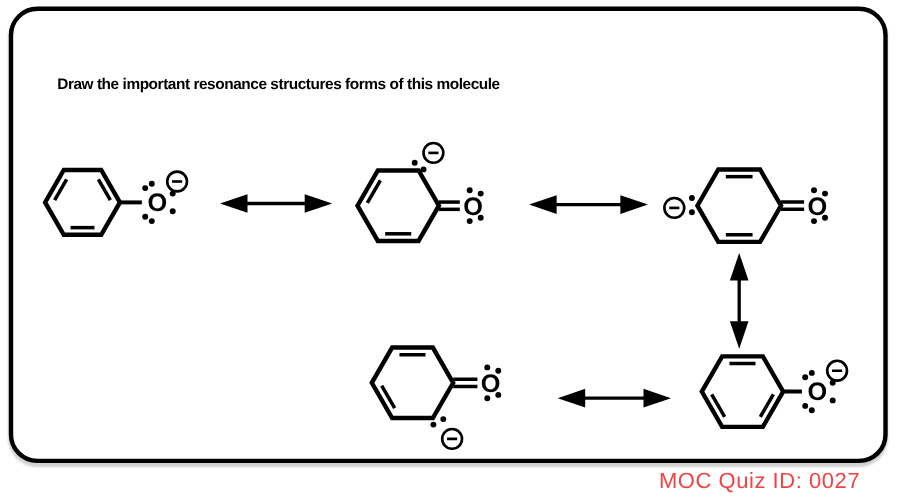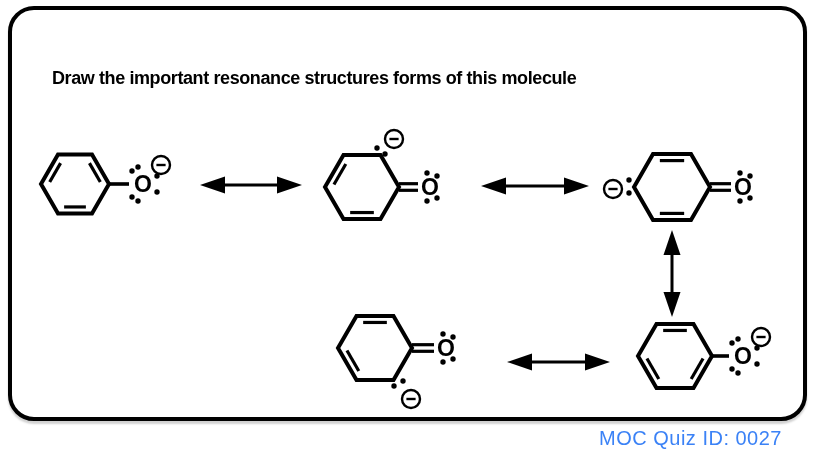--- a/index.html
+++ b/index.html
@@ -13,32 +13,32 @@
     position:absolute; left:8px; top:6px;
     width:799px; height:415px;
     box-sizing:border-box;
     border:4px solid #000;
     border-radius:26px;
     background:#ffffff;
     box-shadow:0 3px 2px rgba(0,0,0,0.18);
   }
   .title {
     position:absolute; left:52px; top:68px;
-    font-size:18px; font-weight:bold; color:#000;
+    font-size:14px; font-weight:bold; color:#000;
     letter-spacing:-0.4px; white-space:nowrap;
   }
   #diagram { position:absolute; left:0; top:0; }
   #diagram text {
     font-family:"Liberation Sans", sans-serif;
     font-weight:bold; font-size:23px; text-anchor:middle;
     fill:#000;
   }
   .quizid {
     position:absolute; top:427px; right:36px;
-    font-size:20px; color:#3b82f6; letter-spacing:0.5px;
+    font-size:20px; color:#ef4444; letter-spacing:0.5px;
     white-space:nowrap;
   }
 </style>
 </head>
 <body>
 
 <div class="frame"></div>
 
 <div class="title">Draw the important resonance structures forms of this molecule</div>
 

